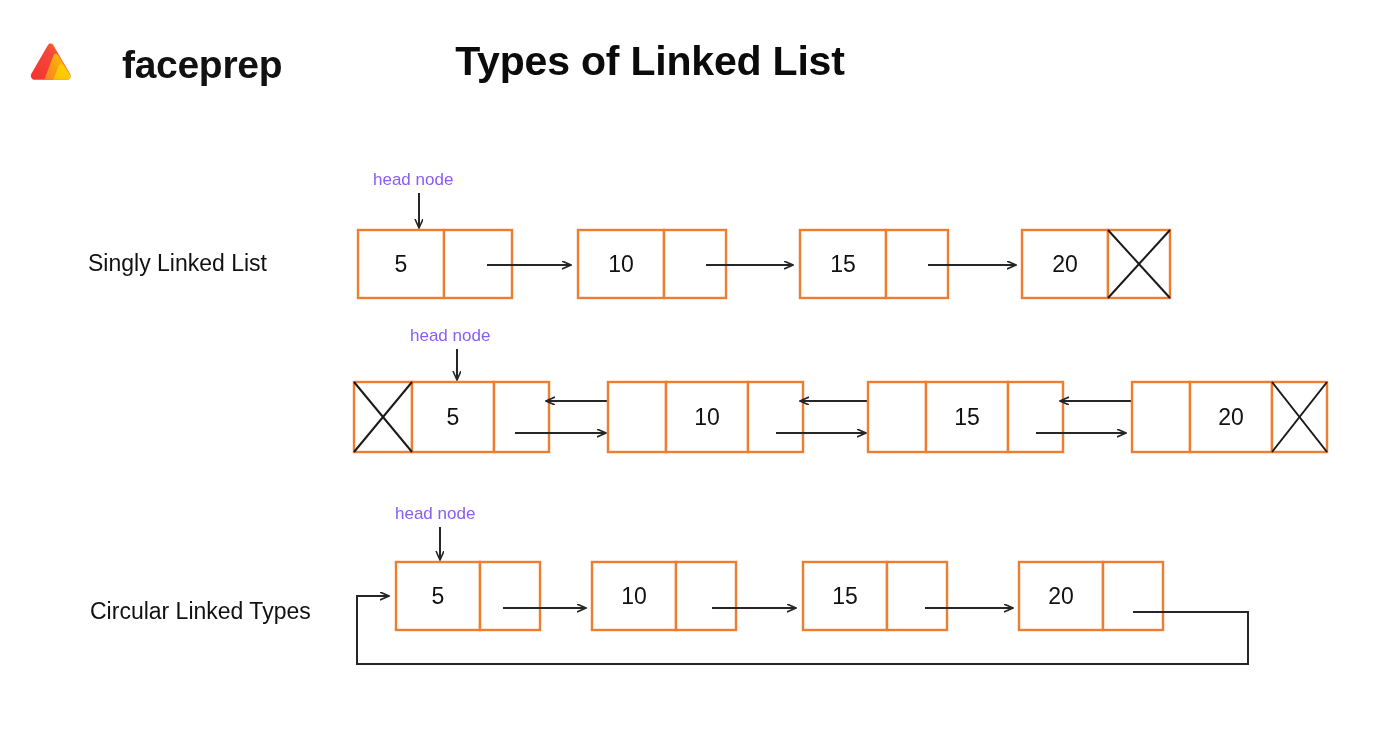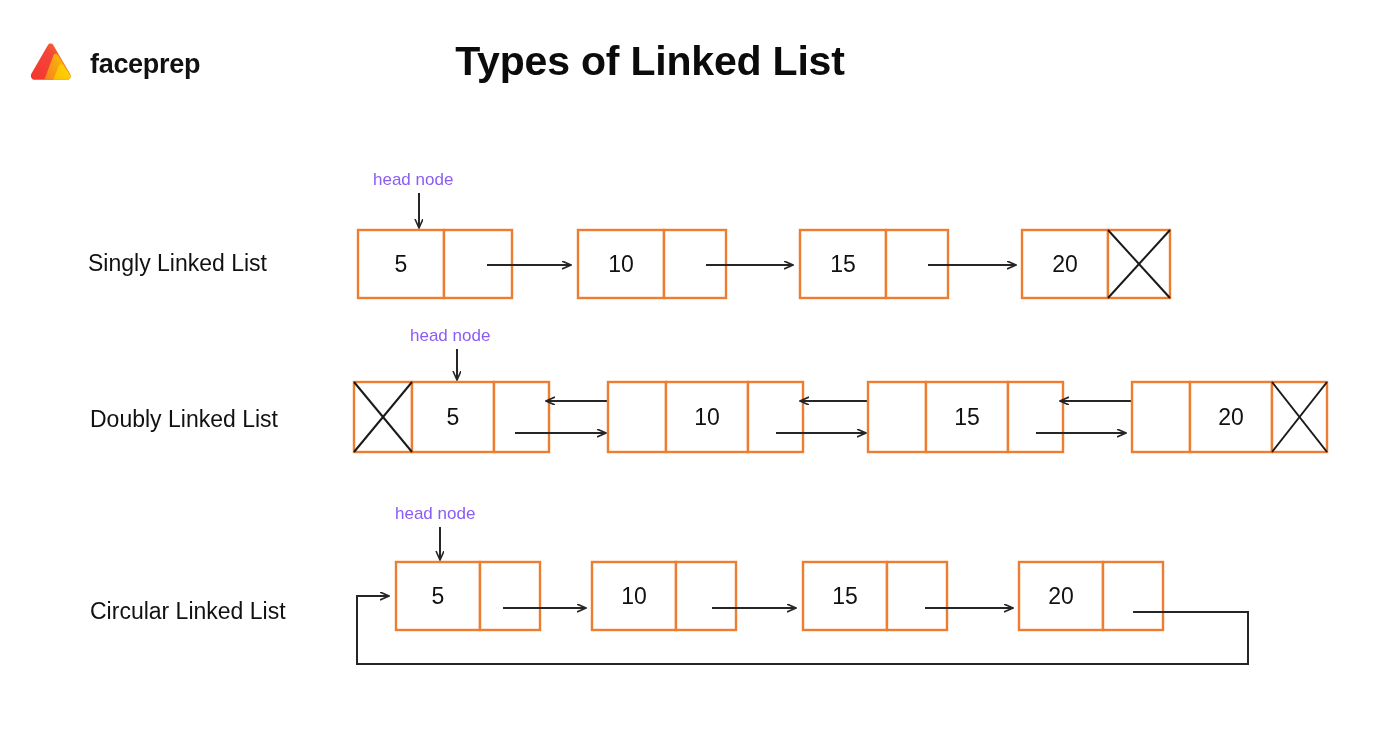--- a/index.html
+++ b/index.html
@@ -28,25 +28,26 @@
     display: flex;
     align-items: center;
     gap: 14px;
   }
   #brand-logo {
     width: 52px;
     height: 52px;
     display: block;
   }
   #brand-name {
-    font-size: 27px;
+    font-size: 39px;
     font-weight: 600;
     letter-spacing: -0.3px;
     color: #111111;
     line-height: 1;
+    margin-left: 32px;
   }
   #page-title {
     position: absolute;
     left: 0;
     top: 38px;
     width: 1300px;
     text-align: center;
     font-size: 41px;
     font-weight: 600;
     color: #0b0b0b;
@@ -131,22 +132,21 @@
       <path d="M29.5 8.5 C31 6.2 34.5 6.2 36 8.5 L56.5 44 C58.2 47 56.2 51.5 52.5 51.5 L13 51.5 C9.3 51.5 7.3 47 9 44 Z" fill="url(#gOuter)"></path>
       <path d="M36.4 21 C37.7 18.9 40.6 18.9 41.9 21 L57 45.2 C58.4 47.6 56.7 51.5 53.3 51.5 L25 51.5 Z" fill="url(#gInner)"></path>
       <path d="M43.2 33.6 C44.3 31.8 46.8 31.8 47.9 33.6 L56.9 46.3 C58.1 48.4 56.6 51.5 53.7 51.5 L36 51.5 Z" fill="url(#gSmall)"></path>
     </svg>
     <span id="brand-name">faceprep</span>
   </div>
 
   <div id="page-title">Types of Linked List</div>
 
   <div class="row-label" id="label-singly">Singly Linked List</div>
-  <div class="row-label" id="label-doubly">Doubly Linked List</div>
-  <div class="row-label" id="label-circular">Circular Linked List</div>
+  <div class="row-label" id="label-circular">Circular Linked Types</div>
 
   <div class="head-caption" id="head-caption-singly">head node</div>
   <div class="head-caption" id="head-caption-doubly">head node</div>
   <div class="head-caption" id="head-caption-circular">head node</div>
 
   <svg id="diagram" viewBox="0 0 1400 734">
     <defs>
       <marker id="arrowEnd" markerWidth="10" markerHeight="10" refX="9" refY="4" orient="auto" markerUnits="userSpaceOnUse">
         <path d="M0,0 L9,4 L0,8" fill="none" stroke="#262626" stroke-width="1.6"></path>
       </marker>

